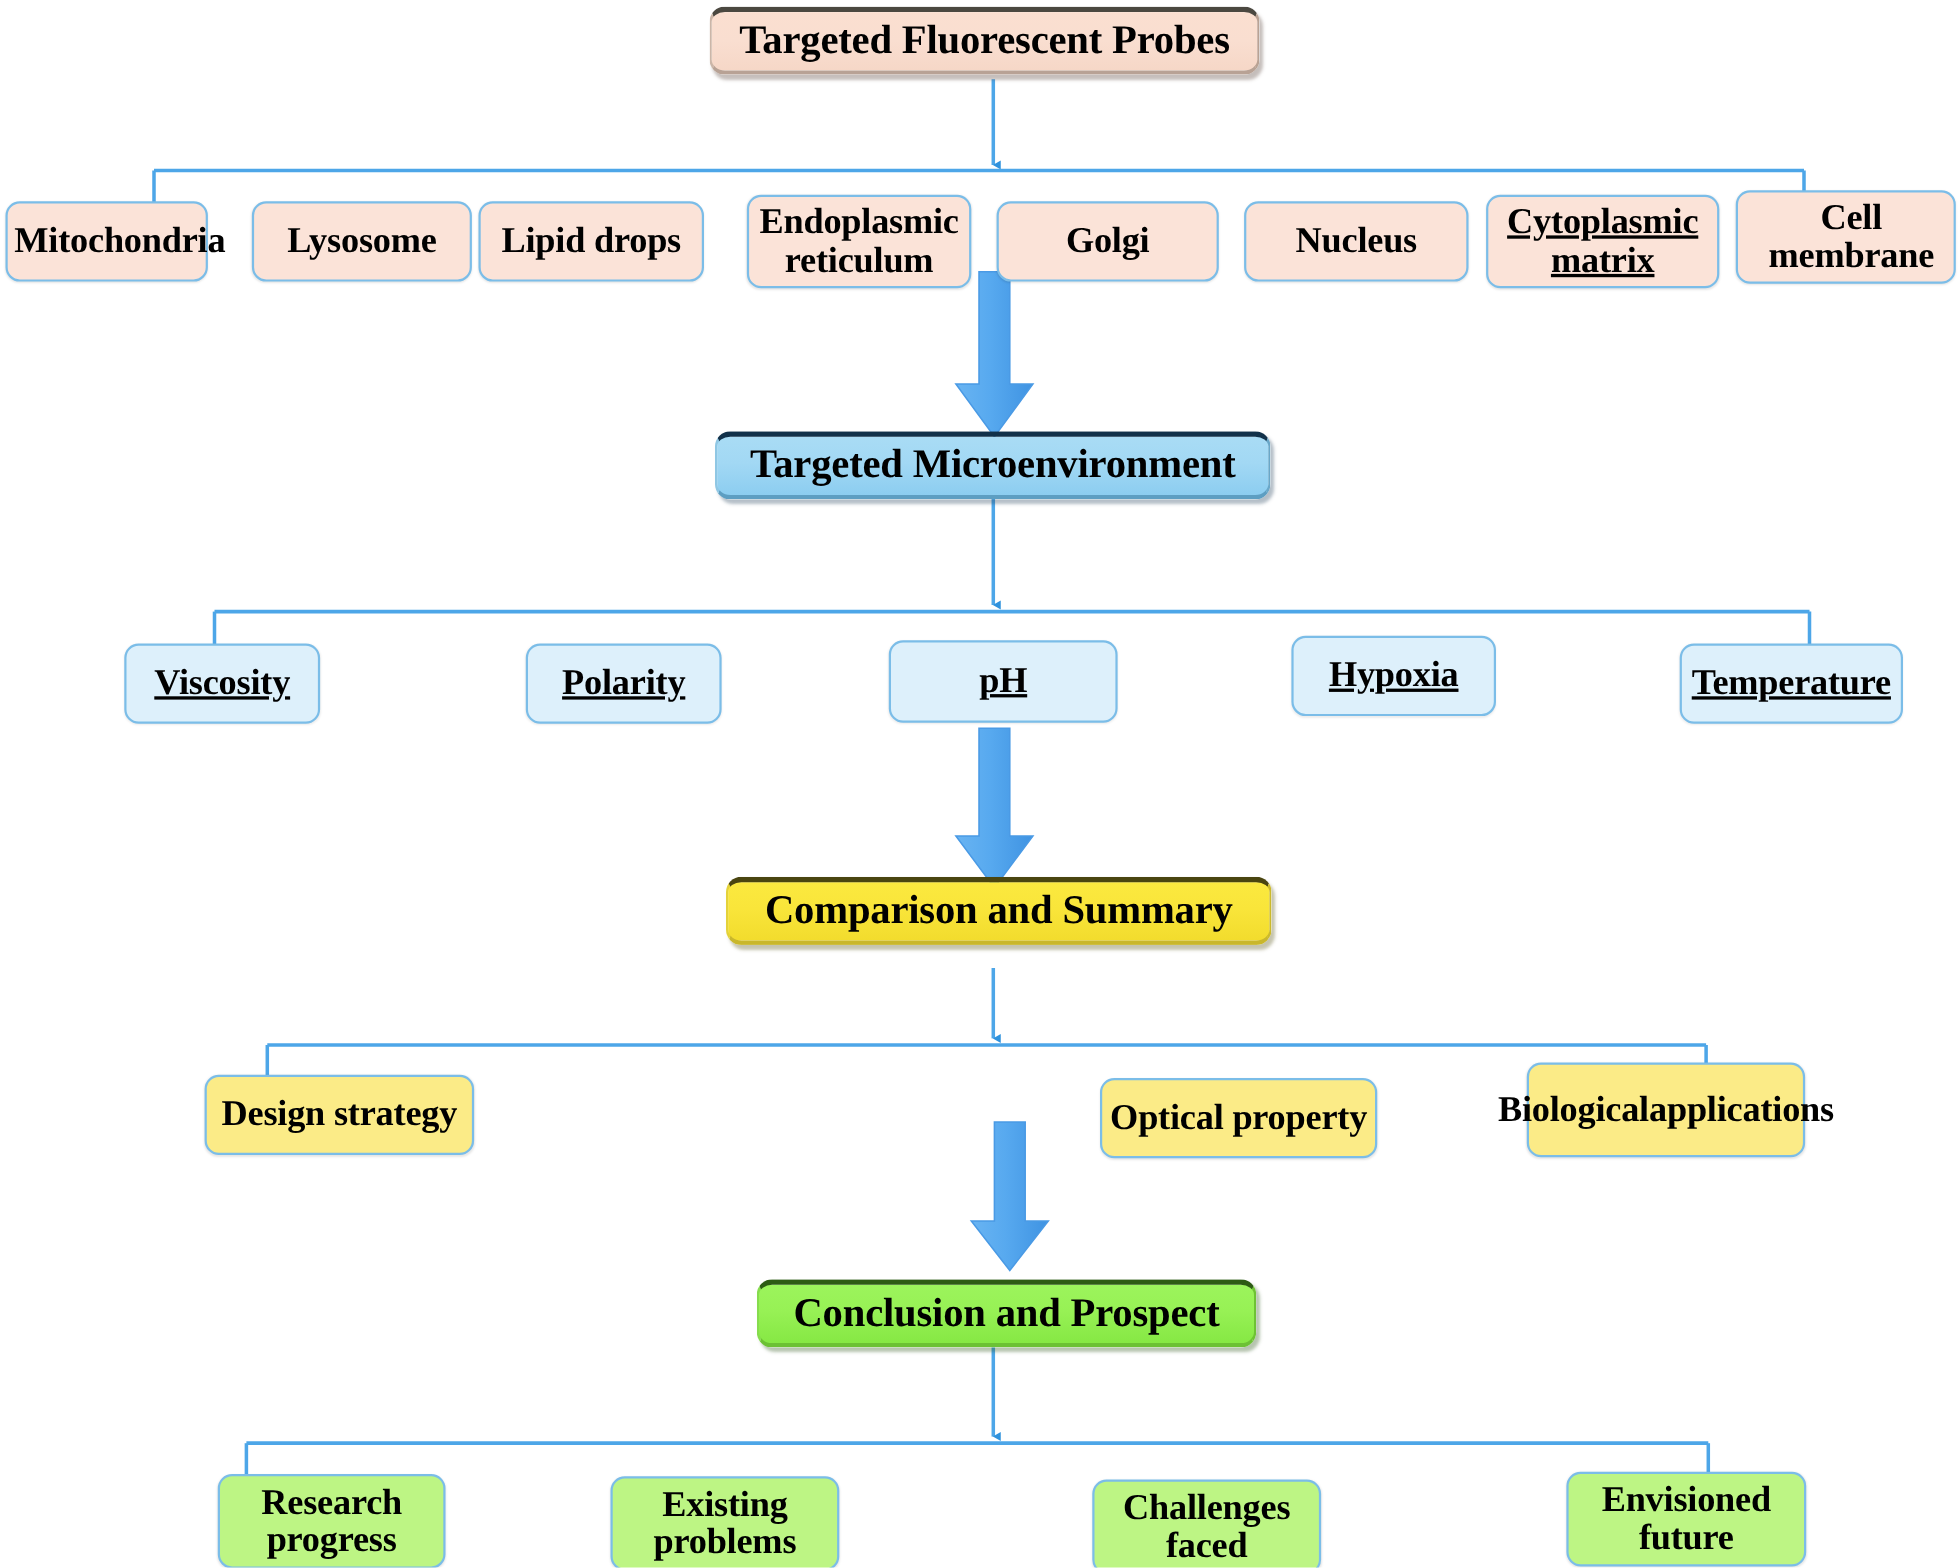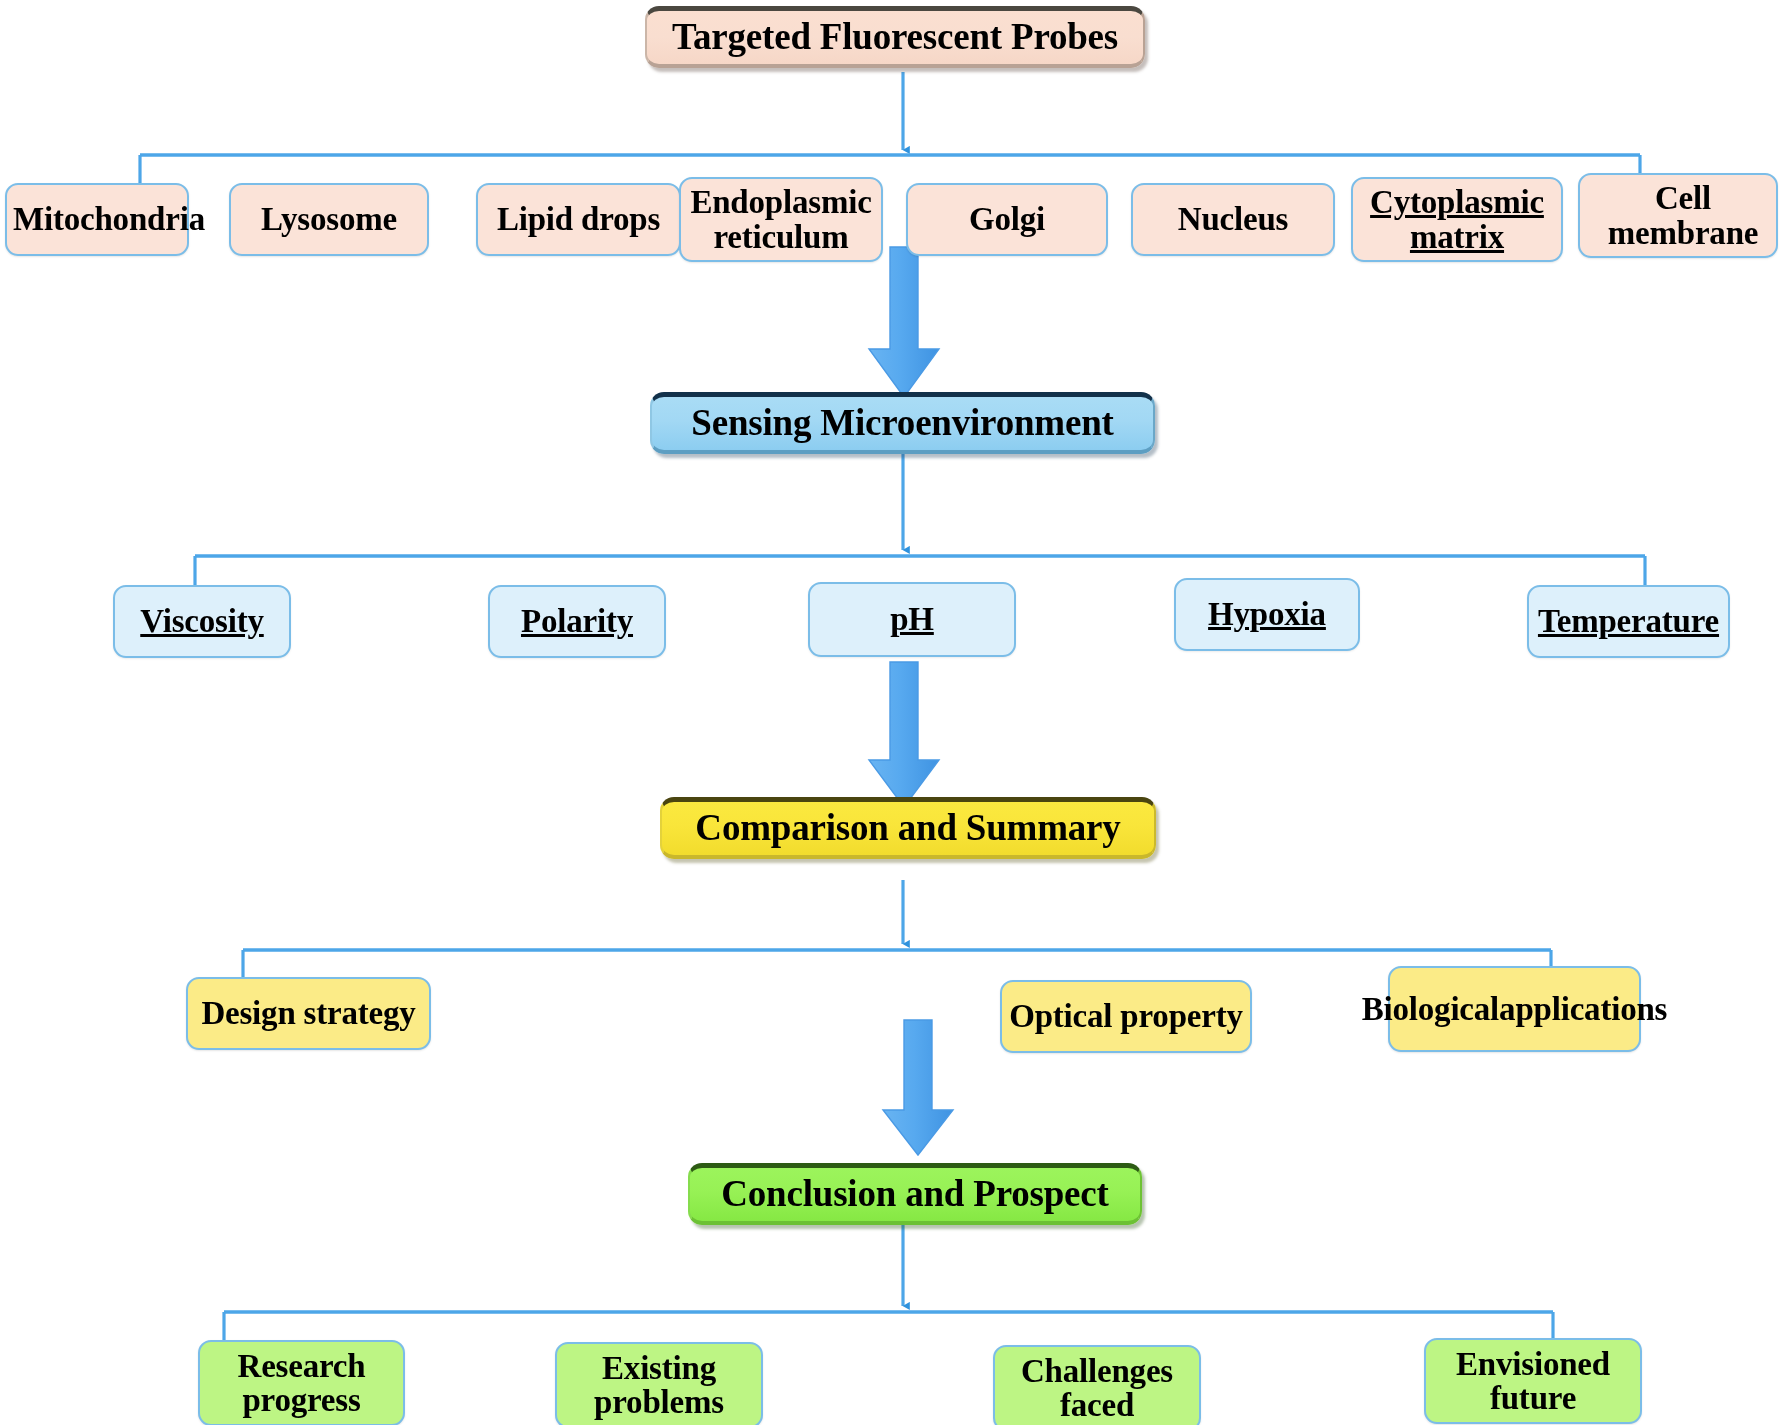--- a/index.html
+++ b/index.html
@@ -164,21 +164,21 @@
     </div>
 
     <div class="node leaf leaf-peach" style="left:5px; top:183px; width:184px; height:73px;">
       <span class="lbl">Mitochondria</span>
     </div>
 
     <div class="node leaf leaf-peach" style="left:229px; top:183px; width:200px; height:73px;">
       <span class="lbl">Lysosome</span>
     </div>
 
-    <div class="node leaf leaf-peach" style="left:476px; top:183px; width:205px; height:73px;">
+    <div class="node leaf leaf-peach" style="left:435px; top:183px; width:205px; height:73px;">
       <span class="lbl">Lipid drops</span>
     </div>
 
     <div class="node leaf leaf-peach" style="left:679px; top:177px; width:204px; height:85px; flex-direction:column;">
       <span class="lbl">Endoplasmic</span>
       <span class="lbl">reticulum</span>
     </div>
 
     <div class="node leaf leaf-peach" style="left:906px; top:183px; width:202px; height:73px;">
       <span class="lbl">Golgi</span>
@@ -192,28 +192,28 @@
       <span class="lbl">Cytoplasmic</span>
       <span class="lbl">matrix</span>
     </div>
 
     <div class="node leaf leaf-peach" style="left:1578px; top:173px; width:200px; height:85px; flex-direction:column;padding-left:16px;">
       <span class="lbl">Cell</span>
       <span class="lbl">membrane</span>
     </div>
 
     <div class="node banner banner-blue" style="left:650px; top:392px; width:505px; height:62px;">
-      <span class="lbl">Sensing Microenvironment</span>
+      <span class="lbl">Targeted Microenvironment</span>
     </div>
 
     <div class="node leaf leaf-lblue" style="left:113px; top:585px; width:178px; height:73px;">
       <span class="lbl">Viscosity</span>
     </div>
 
-    <div class="node leaf leaf-lblue" style="left:488px; top:585px; width:178px; height:73px;">
+    <div class="node leaf leaf-lblue" style="left:478px; top:585px; width:178px; height:73px;">
       <span class="lbl">Polarity</span>
     </div>
 
     <div class="node leaf leaf-lblue" style="left:808px; top:582px; width:208px; height:75px;">
       <span class="lbl">pH</span>
     </div>
 
     <div class="node leaf leaf-lblue" style="left:1174px; top:578px; width:186px; height:73px;">
       <span class="lbl">Hypoxia</span>
     </div>

